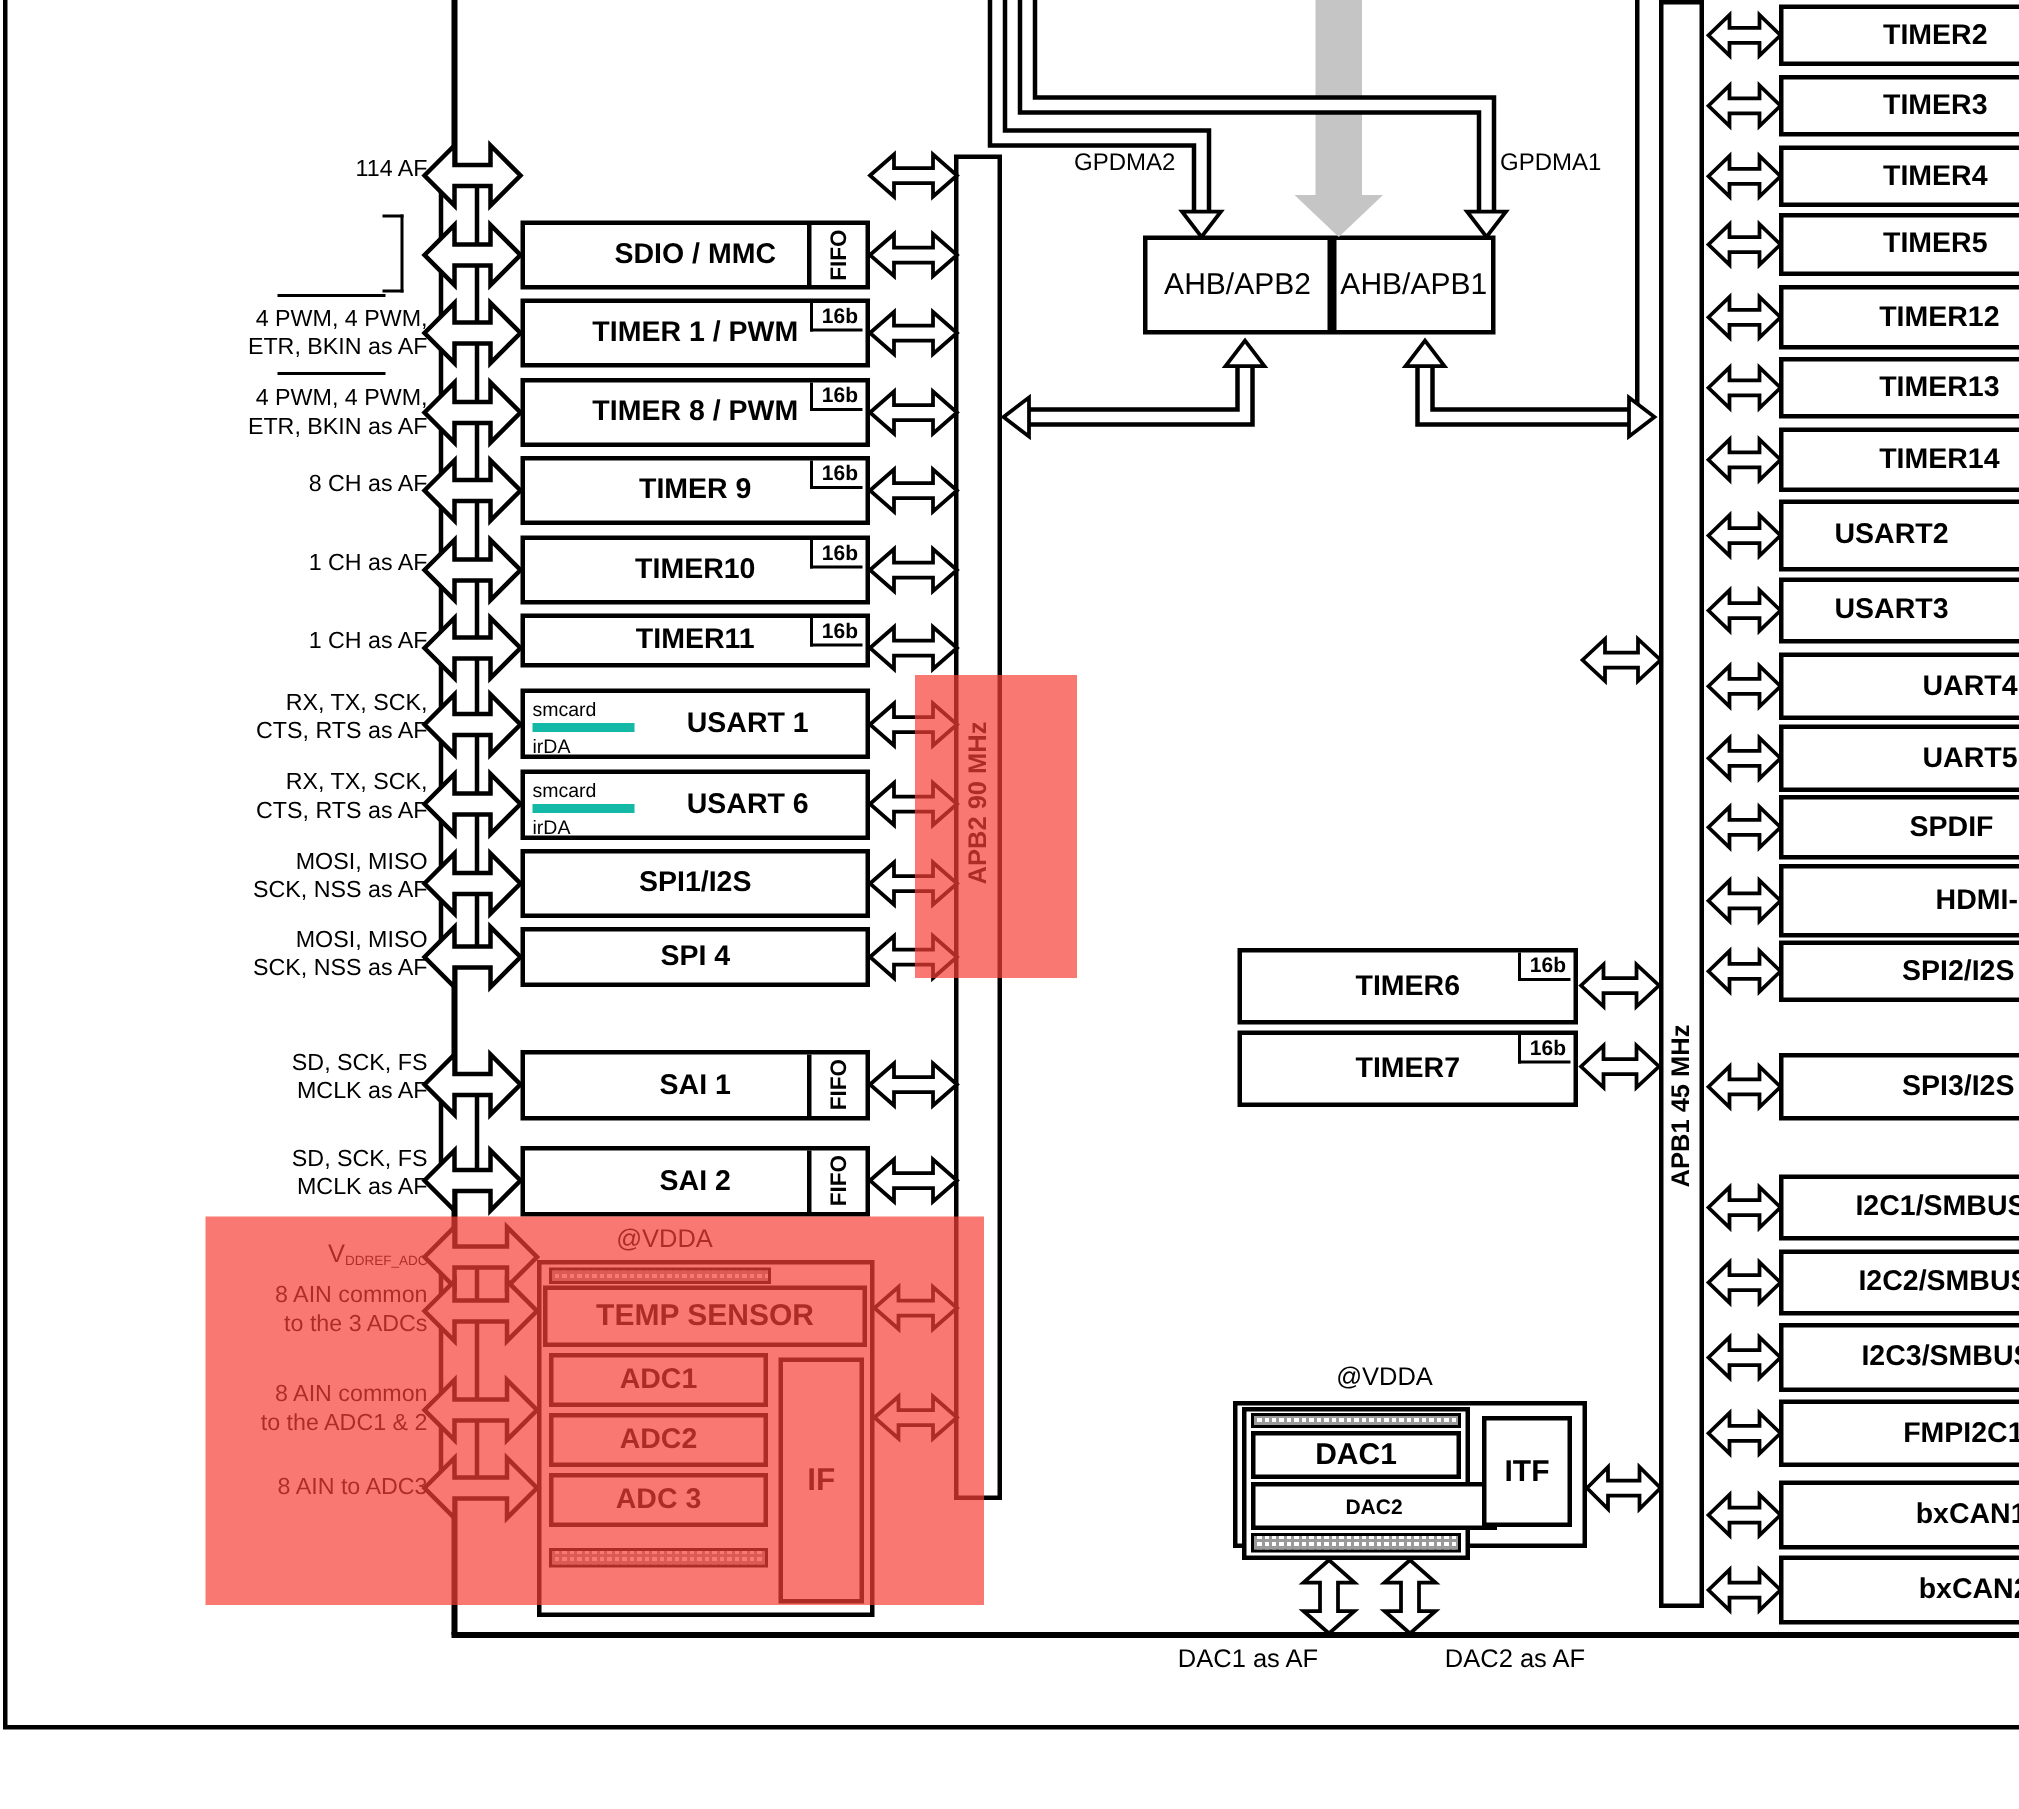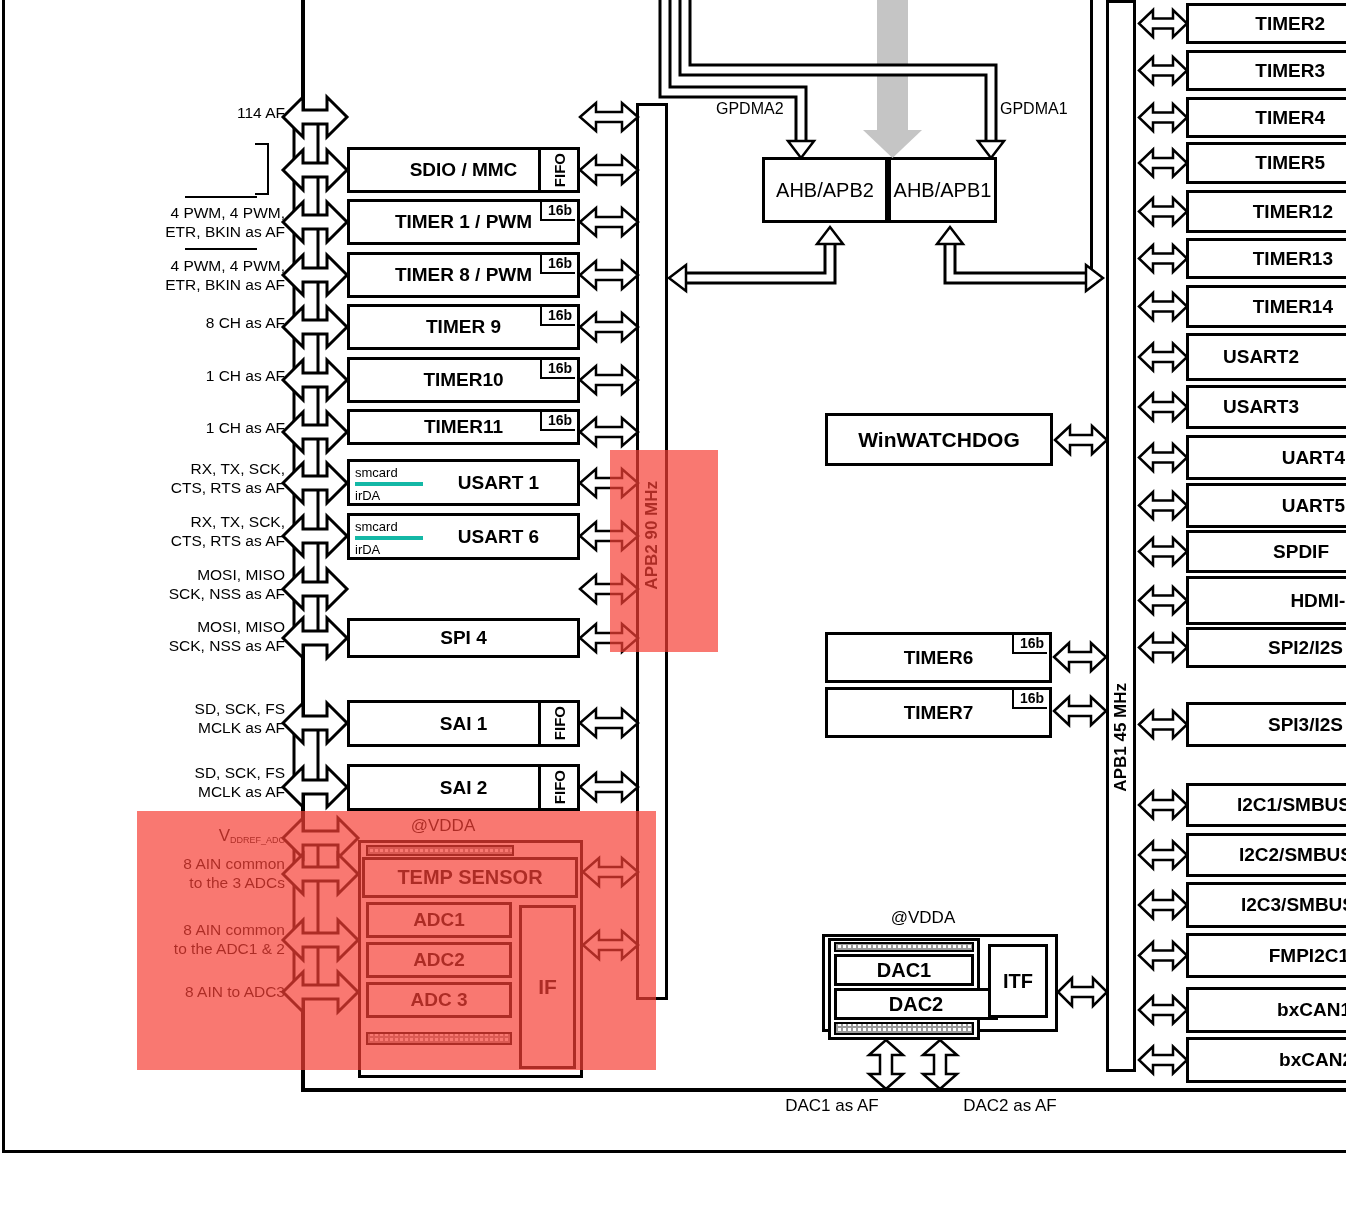--- a/index.html
+++ b/index.html
@@ -7,21 +7,21 @@
           font-family:"Liberation Sans",sans-serif;color:#000;}
   .abs{position:absolute;box-sizing:border-box;}
   .box{position:absolute;box-sizing:border-box;border:3px solid #000;background:#fff;
        display:flex;align-items:center;justify-content:center;font-weight:bold;font-size:19px;}
   .cbox{font-weight:normal;font-size:20px;}
   .lbl{position:absolute;font-size:15.5px;line-height:19px;text-align:right;white-space:pre-line;}
   .vtext{writing-mode:vertical-rl;transform:rotate(180deg);font-weight:bold;}
   .bits{position:absolute;top:0px;right:2px;font-size:14px;font-weight:bold;
         border-left:2px solid #000;border-bottom:2px solid #000;padding:0 3px 1px 6px;line-height:16px;}
   .corner{position:absolute;left:5px;top:3px;font-size:13px;font-weight:normal;text-align:left;line-height:16px;}
-  .corner .c1{display:block;border-bottom:4px solid #14b8a6;width:68px;padding-bottom:1px;}
+  .corner .c1{display:block;border-bottom:6px solid #14b8a6;width:68px;padding-bottom:1px;}
   .corner .c2{display:block;padding-top:2px;}
   .fifoTag{position:absolute;right:0;top:0;bottom:0;width:36px;border-left:3px solid #000;
            display:flex;align-items:center;justify-content:center;}
   .fifoTag span{font-size:15px;}
   .hatch{position:absolute;box-sizing:border-box;border:2px solid #000;background-color:#fff;
          background-image:repeating-linear-gradient(0deg,#9a9a9a 0 2px,transparent 2px 5px),
                           repeating-linear-gradient(90deg,#9a9a9a 0 2px,transparent 2px 5px);}
   .hl{position:absolute;background:rgba(246,62,52,0.70);z-index:9;pointer-events:none;}
   svg.layer{position:absolute;left:0;top:0;z-index:5;pointer-events:none;}
   .line{position:absolute;background:#000;}
@@ -98,20 +98,23 @@
         <span class="c2">irDA</span>
       </div>
     </div>
     <div class="box" style="left: 347px; top: 513px; width: 233px; height: 47px; padding-left: 70px;">
       <span>USART 6</span>
       <div class="corner">
         <span class="c1">smcard</span>
         <span class="c2">irDA</span>
       </div>
     </div>
+    <div class="box" style="left: 347px; top: 566px; width: 233px; height: 46px;">
+      <span>SPI1/I2S</span>
+    </div>
     <div class="box" style="left: 347px; top: 618px; width: 233px; height: 40px;">
       <span>SPI 4</span>
     </div>
     <div class="box" style="left: 347px; top: 700px; width: 233px; height: 47px;">
       <span>SAI 1</span>
       <div class="fifoTag">
         <span class="vtext">FIFO</span>
       </div>
     </div>
     <div class="box" style="left: 347px; top: 764px; width: 233px; height: 47px;">
@@ -139,40 +142,37 @@
     <div class="box" style="left: 519px; top: 905px; width: 57px; height: 164px; font-size: 21px;">
       <span>IF</span>
     </div>
     <div class="supLbl" style="left: 716px; top: 100px; font-size: 16px;">GPDMA2</div>
     <div class="supLbl" style="left: 1000px; top: 100px; font-size: 16px;">GPDMA1</div>
     <div class="box cbox" style="left: 762px; top: 157px; width: 126px; height: 66px;">
       <span>AHB/APB2</span>
     </div>
     <div class="box cbox" style="left: 888px; top: 157px; width: 109px; height: 66px;">
       <span>AHB/APB1</span>
-    </div>
-    <div class="box" style="left: 825px; top: 413px; width: 228px; height: 53px; font-size: 21px;">
-      <span>WinWATCHDOG</span>
     </div>
     <div class="box" style="left: 825px; top: 632px; width: 227px; height: 51px;">
       <span>TIMER6</span>
       <span class="bits">16b</span>
     </div>
     <div class="box" style="left: 825px; top: 687px; width: 227px; height: 51px;">
       <span>TIMER7</span>
       <span class="bits">16b</span>
     </div>
     <div class="supLbl" style="left: 878px; top: 908px; width: 90px; text-align: center;">@VDDA</div>
     <div class="abs" style="left: 822px; top: 934px; width: 236px; height: 98px; border: 3px solid rgb(0, 0, 0); background: rgb(255, 255, 255);"></div>
     <div class="abs" style="left: 828px; top: 938px; width: 152px; height: 102px; border: 3px solid rgb(0, 0, 0); background: rgb(255, 255, 255);"></div>
     <div class="hatch" style="left: 834px; top: 942px; width: 140px; height: 10px;"></div>
     <div class="box" style="left: 834px; top: 954px; width: 140px; height: 32px; font-size: 20px;">
       <span>DAC1</span>
     </div>
-    <div class="box" style="left: 834px; top: 988px; width: 164px; height: 32px; font-size: 20px;">
+    <div class="box" style="left: 834px; top: 988px; width: 164px; height: 32px; font-size: 14px;">
       <span>DAC2</span>
     </div>
     <div class="hatch" style="left: 834px; top: 1022px; width: 140px; height: 13px;"></div>
     <div class="box" style="left: 988px; top: 944px; width: 60px; height: 74px; font-size: 20px;">
       <span>ITF</span>
     </div>
     <div class="supLbl" style="left: 767px; top: 1096px; width: 130px; text-align: center;">DAC1 as AF</div>
     <div class="supLbl" style="left: 945px; top: 1096px; width: 130px; text-align: center;">DAC2 as AF</div>
     <div class="abs" style="left: 636px; top: 103px; width: 32px; height: 897px; border: 3px solid rgb(0, 0, 0); background: rgb(255, 255, 255);"></div>
     <div class="abs" style="left: 637px; top: 455px; width: 30px; height: 160px; display: flex; align-items: center; justify-content: center;">

